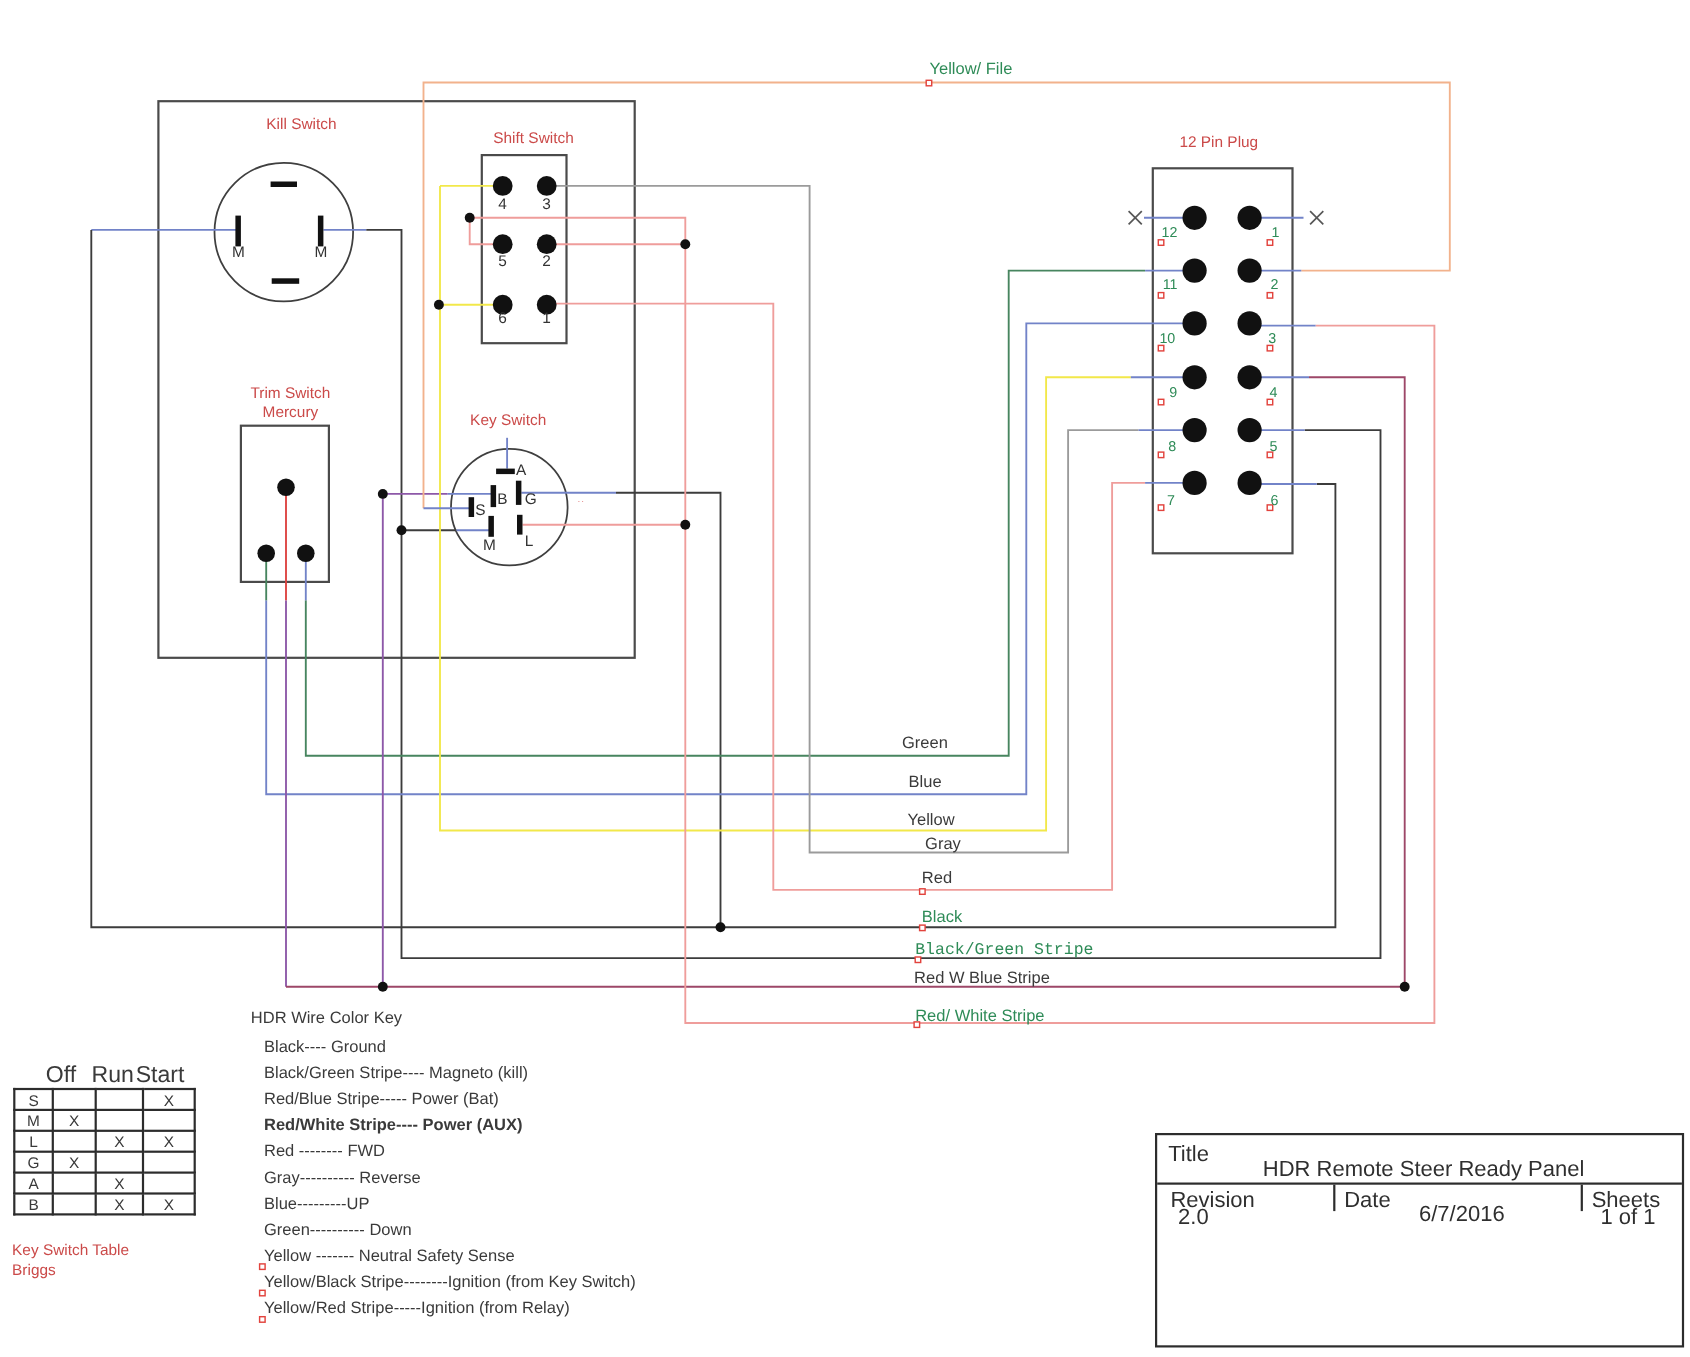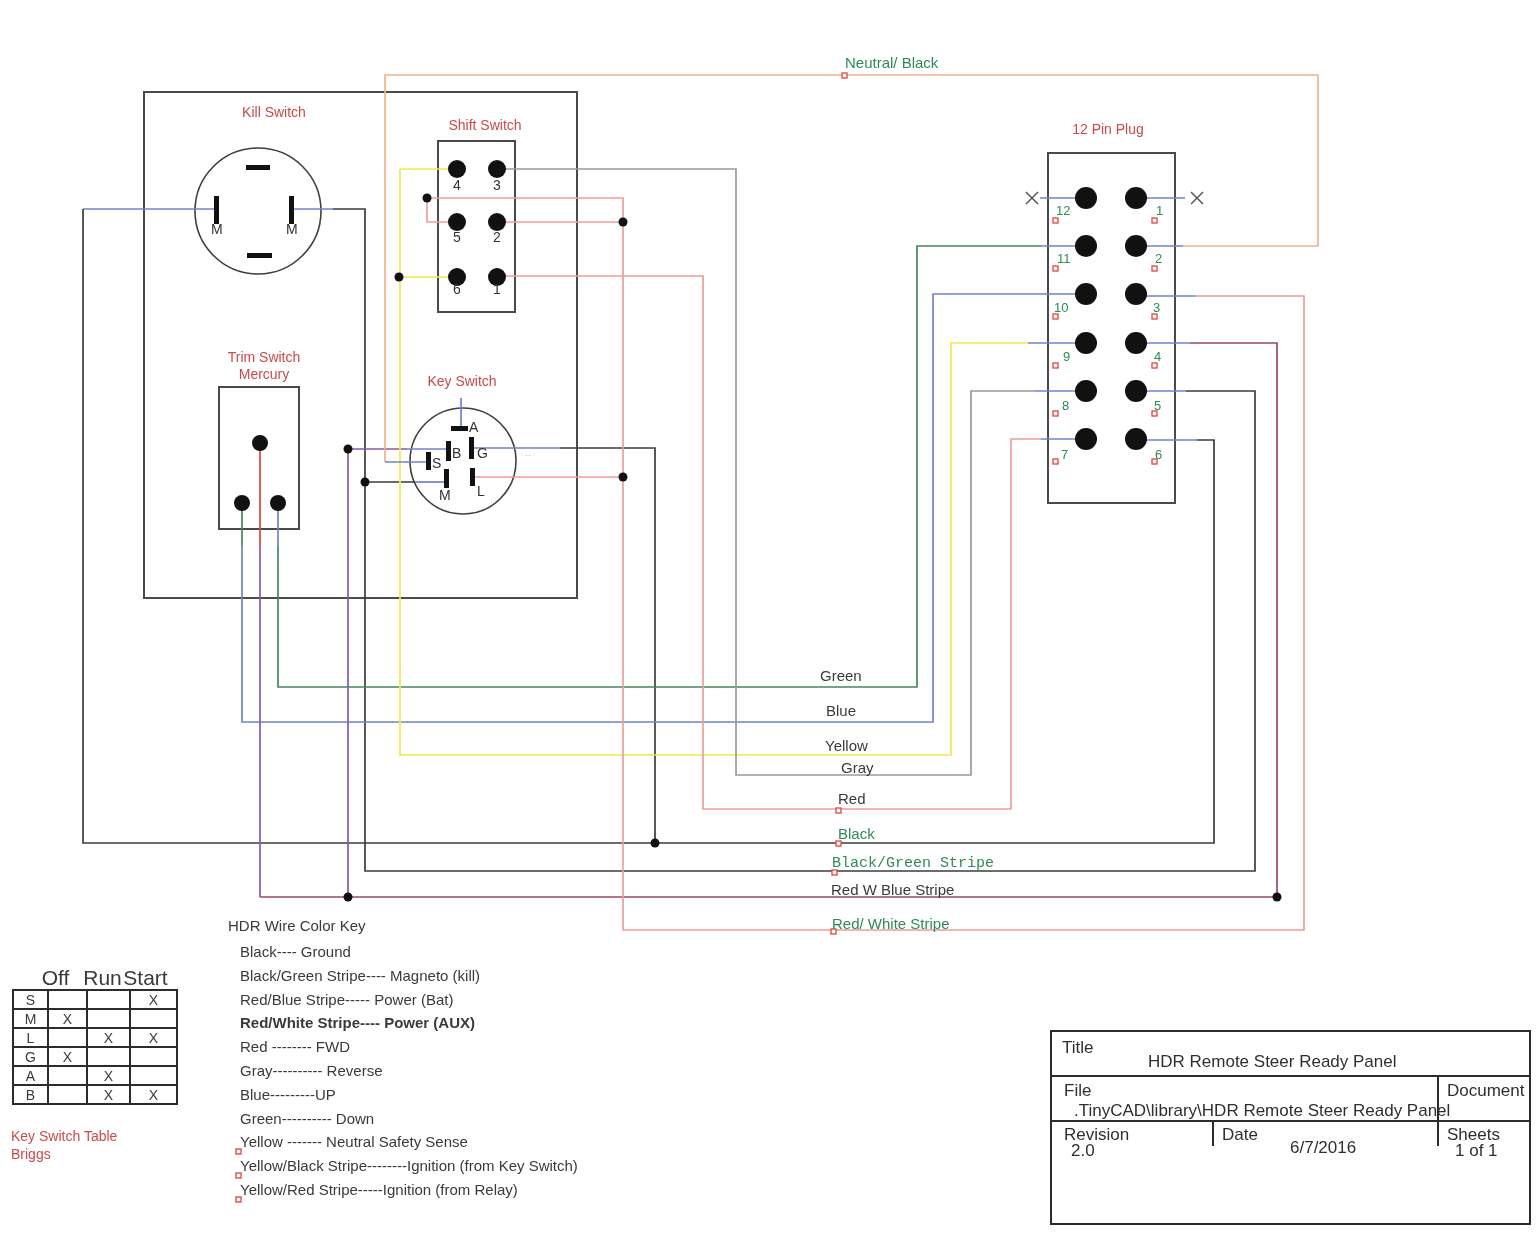--- a/index.html
+++ b/index.html
@@ -16,21 +16,21 @@
   .redsm{color:#e58a8a;font-size:9px;letter-spacing:1px;}
   
   #key-table{position:absolute;left:12px;top:966px;}
   #kt-head{position:relative;height:23px;font-size:21px;color:#3a3a3a;}
   #kt-head span{position:absolute;transform:translateX(-50%);}
   #kt-table{border-collapse:collapse;table-layout:fixed;}
   #kt-table td{border:2px solid #2c2c2c;font-size:14px;color:#3a3a3a;
     text-align:center;height:17px;padding:0;overflow:hidden;}
   
   #title-block{position:absolute;left:1050px;top:1030px;width:481px;height:195px;
-    border:2px solid #2c2c2c;box-sizing:border-box;color:#2f2f2f;font-size:17px;}
+    border:2px solid #2c2c2c;box-sizing:border-box;color:#2f2f2f;font-size:20px;}
   .tb-row{position:relative;box-sizing:border-box;border-bottom:2px solid #2c2c2c;}
   .tb-row:last-child{border-bottom:none;}
   .tb-abs{position:absolute;white-space:pre;}
   .tb-cell{position:absolute;top:0;bottom:0;border-left:2px solid #2c2c2c;box-sizing:border-box;}
 </style>
 </head>
 <body>
 
 <div id="canvas">
   <svg id="svg" width="1536" height="1234" viewBox="0 0 1536 1234">
@@ -171,21 +171,21 @@
       <div class="lbl grn13" style="left: 1054px; top: 301px;">10</div>
       <div class="lbl grn13" style="left: 1063px; top: 350px;">9</div>
       <div class="lbl grn13" style="left: 1062px; top: 399px;">8</div>
       <div class="lbl grn13" style="left: 1061px; top: 448px;">7</div>
       <div class="lbl grn13" style="left: 1156px; top: 204px;">1</div>
       <div class="lbl grn13" style="left: 1155px; top: 252px;">2</div>
       <div class="lbl grn13" style="left: 1153px; top: 301px;">3</div>
       <div class="lbl grn13" style="left: 1154px; top: 350px;">4</div>
       <div class="lbl grn13" style="left: 1154px; top: 399px;">5</div>
       <div class="lbl grn13" style="left: 1155px; top: 448px;">6</div>
-      <div class="lbl grn15" style="left: 845px; top: 55px;">Neutral/ Black</div>
+      <div class="lbl grn15" style="left: 845px; top: 55px;">Yellow/ File</div>
       <div class="lbl blk15" style="left: 820px; top: 668px;">Green</div>
       <div class="lbl blk15" style="left: 826px; top: 703px;">Blue</div>
       <div class="lbl blk15" style="left: 825px; top: 738px;">Yellow</div>
       <div class="lbl blk15" style="left: 841px; top: 760px;">Gray</div>
       <div class="lbl blk15" style="left: 838px; top: 791px;">Red</div>
       <div class="lbl grn15" style="left: 838px; top: 826px;">Black</div>
       <div class="lbl grn15" style="left: 832px; top: 856px; font-family: Liberation Mono, monospace;">Black/Green Stripe</div>
       <div class="lbl blk15" style="left: 831px; top: 882px;">Red W Blue Stripe</div>
       <div class="lbl grn15" style="left: 832px; top: 916px;">Red/ White Stripe</div>
       <div class="lbl red" style="left: 11px; top: 1129px;">Key Switch Table</div>
@@ -254,27 +254,20 @@
           </tr>
         </tbody>
       </table>
   </div>
 
   <div id="title-block">
     <div class="tb-row" style="height:45px;">
       <span class="tb-abs" style="left:10px;top:6px;">Title</span>
       <span class="tb-abs" style="left:96px;top:20px;">HDR Remote Steer Ready Panel</span>
     </div>
-    <div class="tb-row" style="height:45px;">
-      <span class="tb-abs" style="left:12px;top:4px;">File</span>
-      <span class="tb-abs" style="left:22px;top:24px;">.TinyCAD\library\HDR Remote Steer Ready Panel</span>
-      <div class="tb-cell" style="left:385px;right:0;">
-        <span class="tb-abs" style="left:8px;top:4px;">Document</span>
-      </div>
-    </div>
     <div class="tb-row" style="height:24px;">
       <span class="tb-abs" style="left:12px;top:3px;">Revision</span>
       <span class="tb-abs" style="left:19px;top:19px;">2.0</span>
       <div class="tb-cell" style="left:160px;width:225px;">
         <span class="tb-abs" style="left:8px;top:3px;">Date</span>
         <span class="tb-abs" style="left:76px;top:16px;">6/7/2016</span>
       </div>
       <div class="tb-cell" style="left:385px;right:0;">
         <span class="tb-abs" style="left:8px;top:3px;">Sheets</span>
         <span class="tb-abs" style="left:16px;top:19px;">1 of 1</span>

